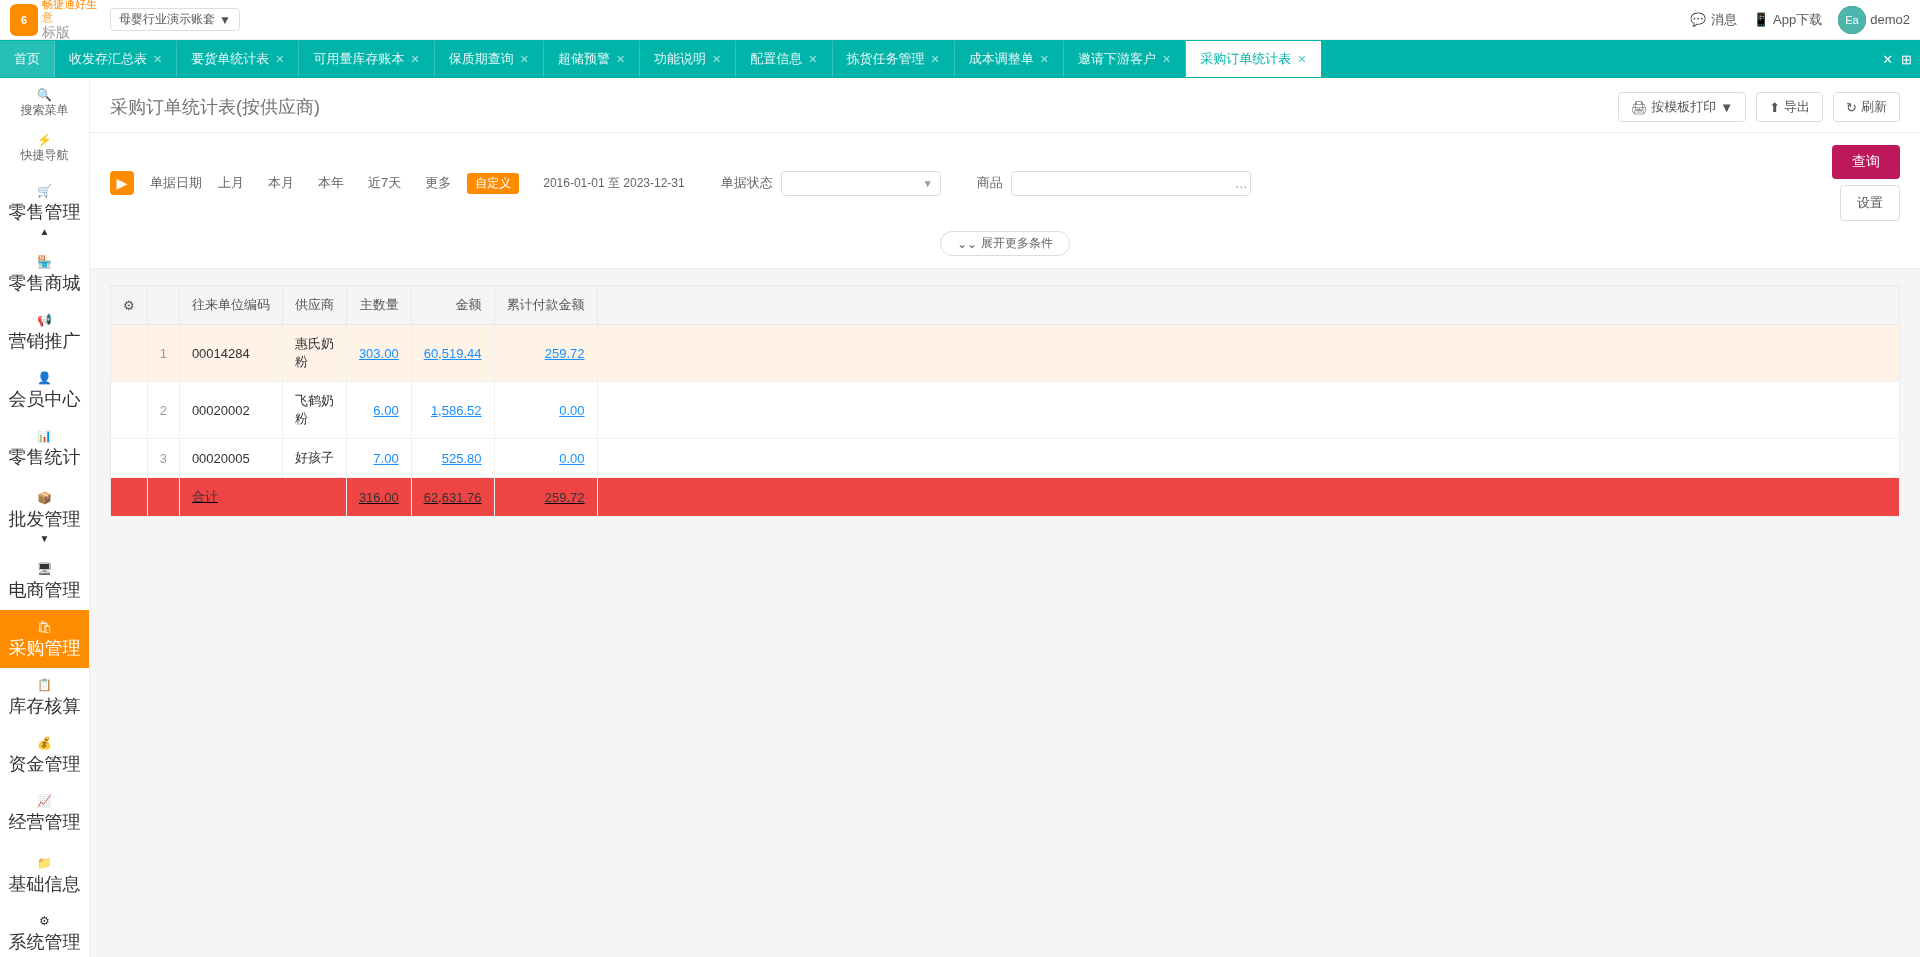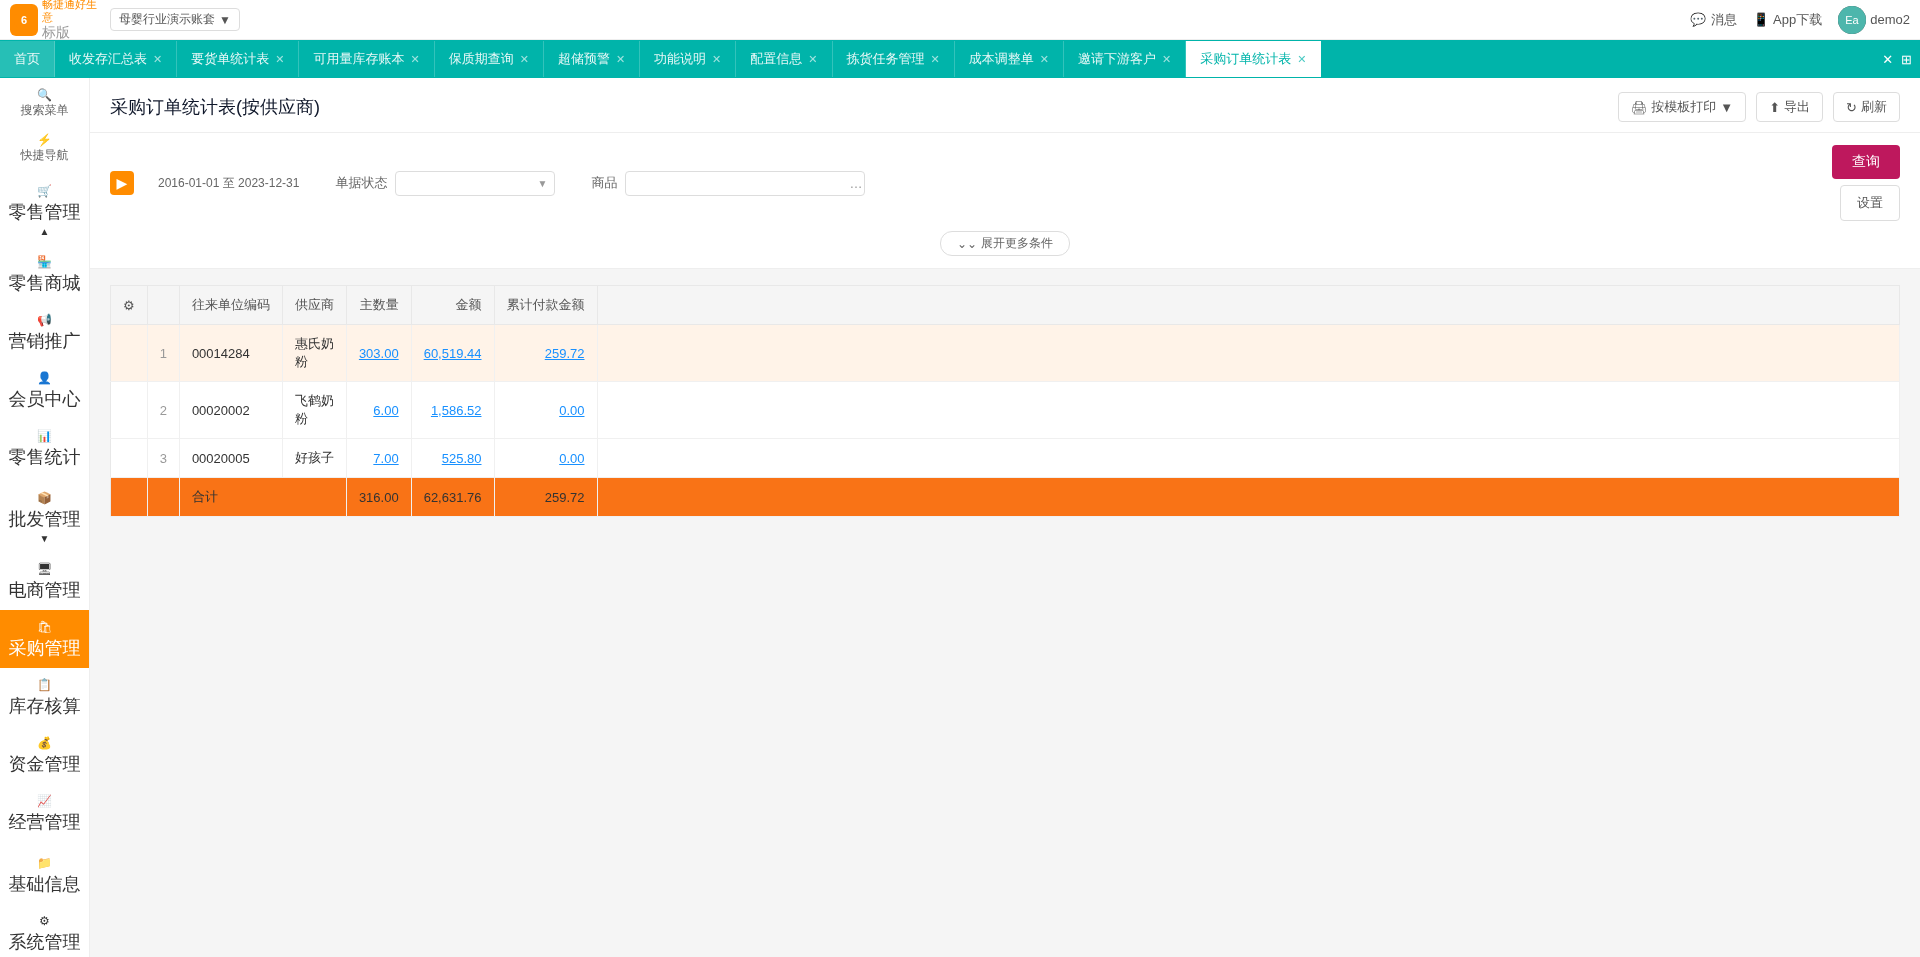--- a/index.html
+++ b/index.html
@@ -36,21 +36,21 @@
     .sidebar-divider { height: 1px; background: #eee; margin: 2px 8px; }
     .sidebar-item { padding: 10px 4px 8px; font-size: 12px; color: #333; text-align: center; cursor: pointer; display: flex; flex-direction: column; align-items: center; gap: 2px; }
     .sidebar-item.active { background: #ff8c00; color: white; }
     .sidebar-item .s-arrow { font-size: 10px; }
 
     
     .content-area { flex: 1; background: #f5f5f5; overflow: hidden; display: flex; flex-direction: column; }
 
     
     .page-header { background: #fff; padding: 14px 20px 10px; border-bottom: 1px solid #eee; display: flex; align-items: center; justify-content: space-between; }
-    .page-title { font-size: 18px; color: #0f172a; font-weight: 500; }
+    .page-title { font-size: 18px; color: #737373; font-weight: 500; }
     .page-actions { display: flex; align-items: center; gap: 10px; }
     .btn-print { display: flex; align-items: center; gap: 4px; border: 1px solid #ddd; border-radius: 4px; padding: 5px 12px; background: #fff; cursor: pointer; font-size: 13px; color: #555; }
     .btn-export { display: flex; align-items: center; gap: 4px; border: 1px solid #ddd; border-radius: 4px; padding: 5px 12px; background: #fff; cursor: pointer; font-size: 13px; color: #555; }
     .btn-refresh { display: flex; align-items: center; gap: 4px; border: 1px solid #ddd; border-radius: 4px; padding: 5px 12px; background: #fff; cursor: pointer; font-size: 13px; color: #555; }
 
     
     .filter-bar { background: #fff; padding: 12px 20px; border-bottom: 1px solid #eee; }
     .filter-row { display: flex; align-items: center; gap: 16px; flex-wrap: wrap; }
     .filter-item { display: flex; align-items: center; gap: 8px; }
     .filter-label { color: #666; font-size: 13px; white-space: nowrap; }
@@ -78,21 +78,21 @@
     .data-table th { padding: 10px 12px; text-align: left; color: #555; font-weight: 500; font-size: 13px; border-bottom: 1px solid #e8e8e8; border-right: 1px solid #e8e8e8; white-space: nowrap; }
     .data-table td { padding: 10px 12px; color: #333; font-size: 13px; border-bottom: 1px solid #f0f0f0; border-right: 1px solid #f0f0f0; }
     .data-table tr.row-odd { background: #fff; }
     .data-table tr.row-selected { background: #fff3e8; }
     .data-table td.num-cell { color: #1890ff; text-decoration: underline; text-align: right; cursor: pointer; }
     .data-table td.index-cell { color: #999; text-align: center; }
     .data-table th.right { text-align: right; }
     .gear-th { width: 36px; text-align: center; }
 
     
-    .footer-row { background: #f97316; }
+    .footer-row { background: #ef4444; text-decoration: underline; }
     .footer-row td { font-weight: 500; color: #333; }
 
     
     ::-webkit-scrollbar { width: 6px; height: 6px; }
     ::-webkit-scrollbar-track { background: #f1f1f1; }
     ::-webkit-scrollbar-thumb { background: #ccc; border-radius: 3px; }
 
     .sidebar-item-label { font-size: 18px; }
   </style>
 </head>
@@ -295,20 +295,31 @@
         </div>
       </div>
 
       <div class="filter-bar">
         <div class="filter-row">
 
           <div style="width:24px;height:24px;background:#ff8c00;border-radius:4px;display:flex;align-items:center;justify-content:center;cursor:pointer;">
             <span style="color:white;font-size:14px;">▶</span>
           </div>
 
+          <div class="filter-item">
+            <span class="filter-label">单据日期</span>
+            <div class="filter-shortcuts">
+              <button class="shortcut-btn">上月</button>
+              <button class="shortcut-btn">本月</button>
+              <button class="shortcut-btn">本年</button>
+              <button class="shortcut-btn">近7天</button>
+              <button class="shortcut-btn">更多</button>
+            </div>
+            <span class="date-tag">自定义</span>
+          </div>
 
           <div style="display:flex;flex-direction:column;gap:2px;margin-left:8px;">
             <span class="date-range">
               <span>2016-01-01</span> 至 <span>2023-12-31</span>
             </span>
           </div>
 
           <div class="filter-item" style="margin-left:20px;">
             <span class="filter-label">单据状态</span>
             <div class="select-wrapper">

